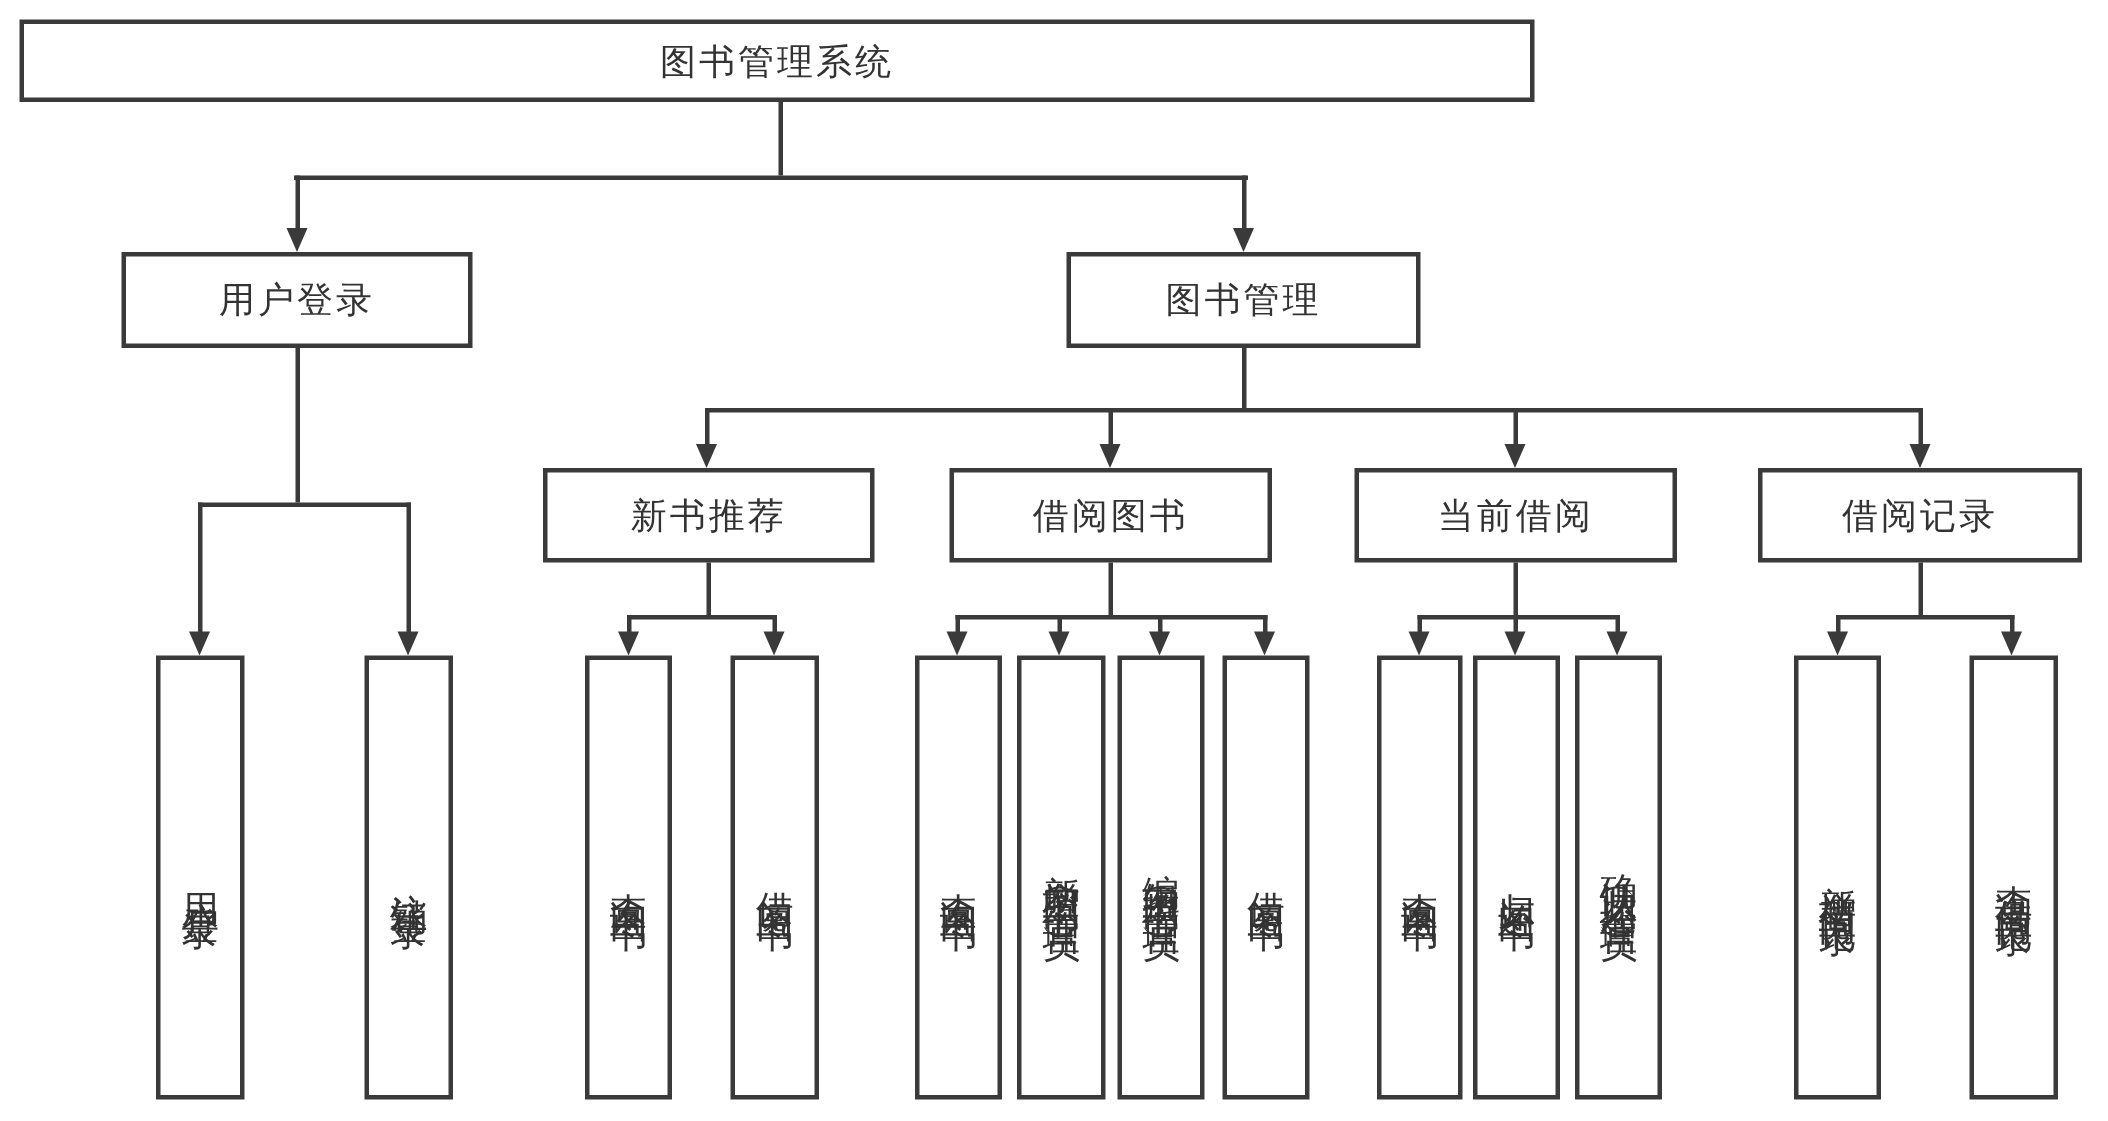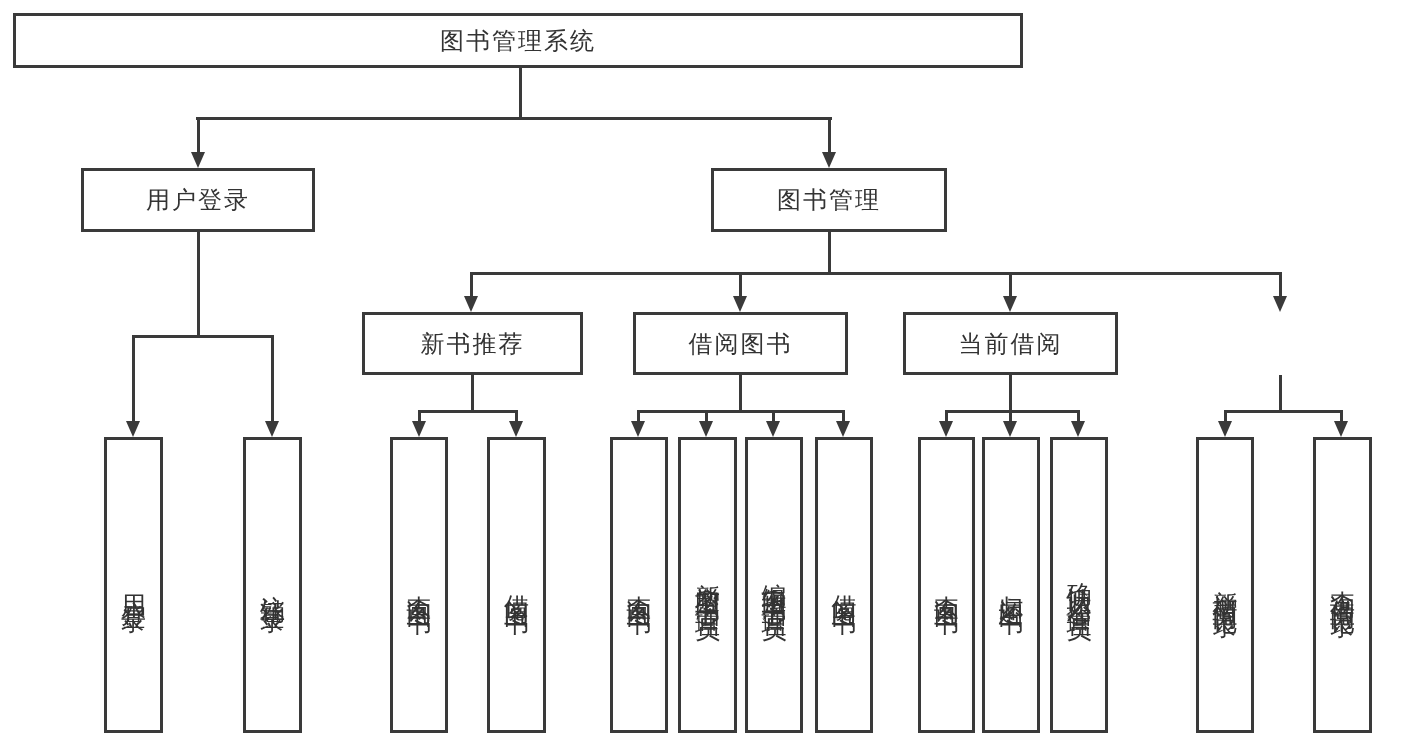--- a/index.html
+++ b/index.html
@@ -91,20 +91,23 @@
 
   <div class="box" style="left:362px;top:312px;width:221px;height:63px;">
     <span>新书推荐</span>
   </div>
   <div class="box" style="left:633px;top:312px;width:215px;height:63px;">
     <span>借阅图书</span>
   </div>
   <div class="box" style="left:903px;top:312px;width:215px;height:63px;">
     <span>当前借阅</span>
   </div>
+  <div class="box" style="left:1172px;top:312px;width:216px;height:63px;">
+    <span>借阅记录</span>
+  </div>
 
   <div class="vline" style="left:471px;top:375px;height:35px;"></div>
   <div class="hline" style="left:418px;top:410px;width:100px;"></div>
   <div class="vline" style="left:418px;top:410px;height:13px;"></div>
   <div class="arrow" style="left:412px;top:421px;"></div>
   <div class="vline" style="left:515px;top:410px;height:13px;"></div>
   <div class="arrow" style="left:509px;top:421px;"></div>
 
   <div class="vline" style="left:739px;top:375px;height:35px;"></div>
   <div class="hline" style="left:637px;top:410px;width:208px;"></div>

